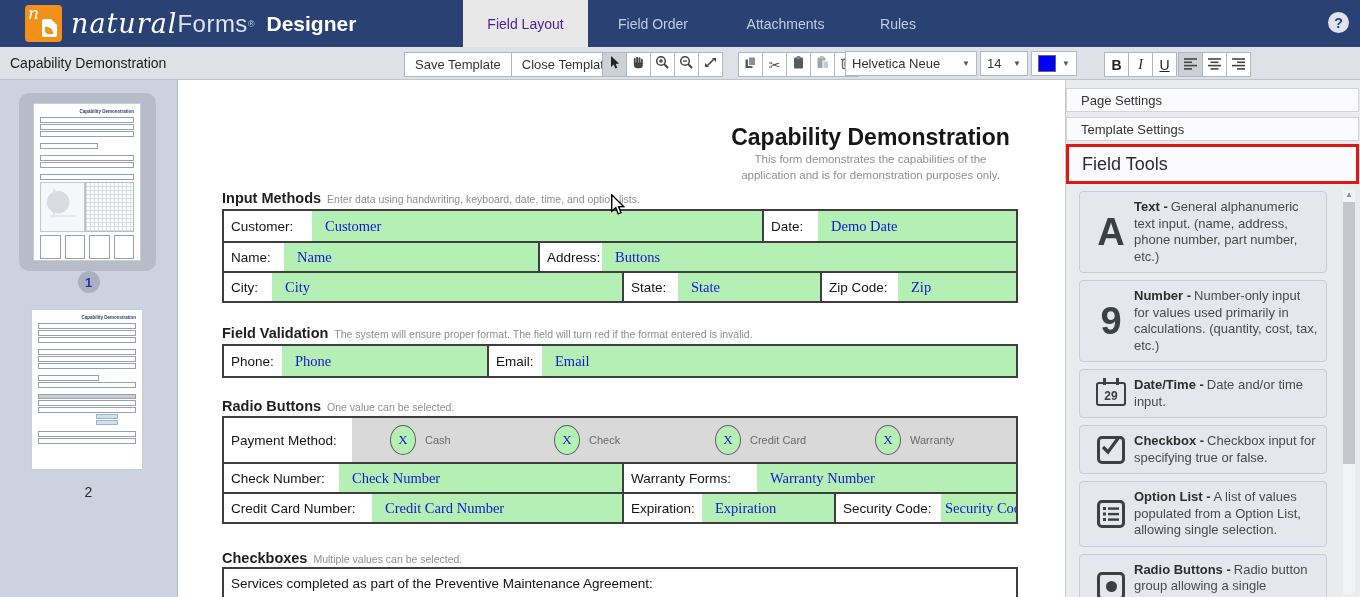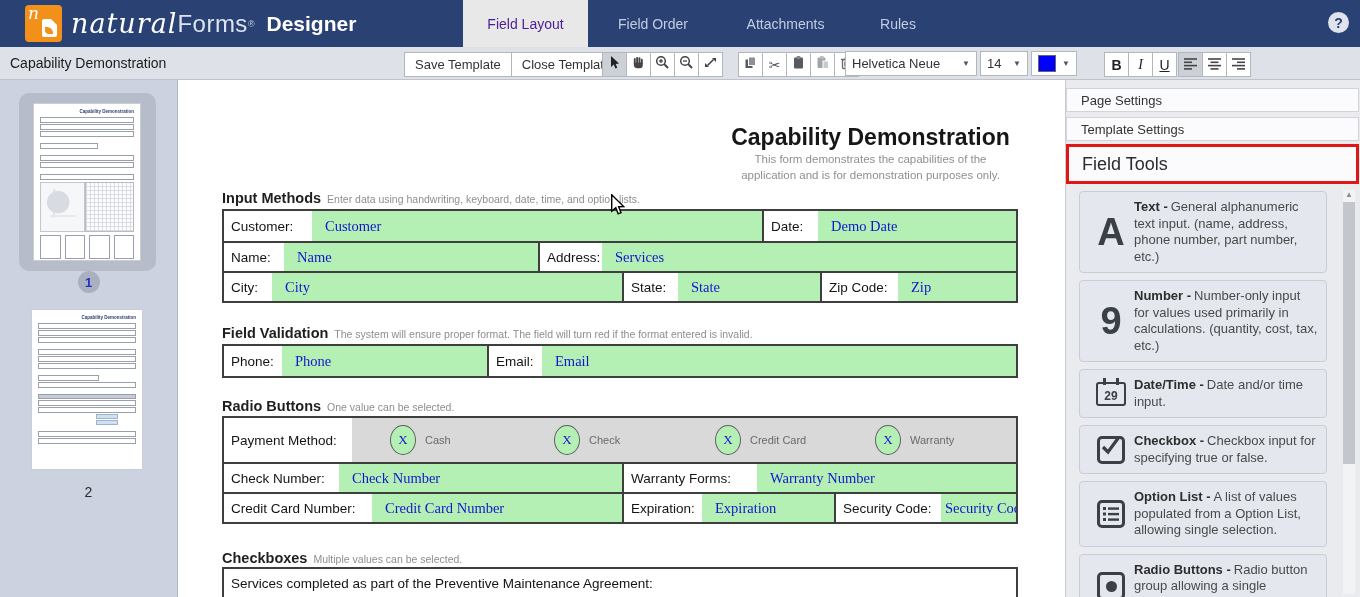--- a/index.html
+++ b/index.html
@@ -351,21 +351,21 @@
         <div class="gfield" style="width:450px;">Customer</div>
         <div class="vline"></div>
         <div class="lcell" style="width:54px;">Date:</div>
         <div class="gfield" style="flex:1;">Demo Date</div>
       </div>
       <div class="frow">
         <div class="lcell" style="width:60px;">Name:</div>
         <div class="gfield" style="width:254px;">Name</div>
         <div class="vline"></div>
         <div class="lcell" style="width:62px;">Address:</div>
-        <div class="gfield" style="flex:1;">Services</div>
+        <div class="gfield" style="flex:1;">Buttons</div>
       </div>
       <div class="frow">
         <div class="lcell" style="width:48px;">City:</div>
         <div class="gfield" style="width:350px;">City</div>
         <div class="vline"></div>
         <div class="lcell" style="width:54px;">State:</div>
         <div class="gfield" style="width:142px;">State</div>
         <div class="vline"></div>
         <div class="lcell" style="width:76px;">Zip Code:</div>
         <div class="gfield" style="flex:1;">Zip</div>

